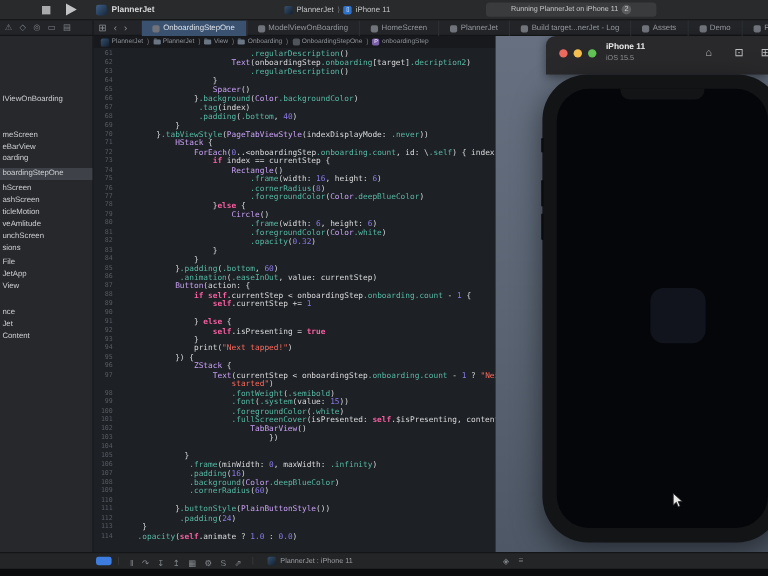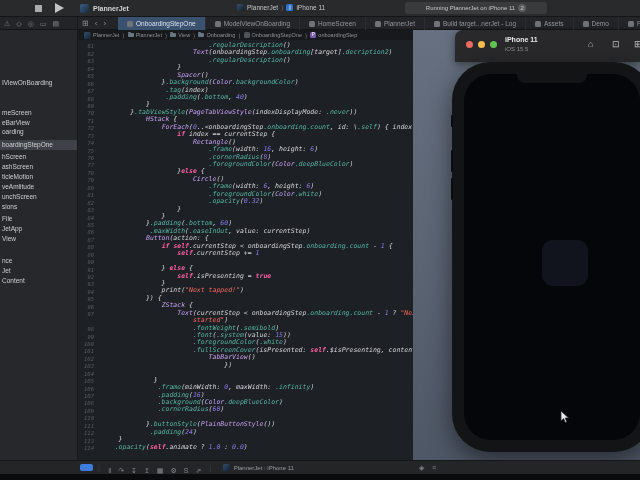--- a/index.html
+++ b/index.html
@@ -34,21 +34,21 @@
   .fold:before{content:"";position:absolute;left:0;top:-1px;width:3px;height:1px;background:#6a7683;border-radius:1px 1px 0 0;}
   .pbadge{width:6px;height:6px;border-radius:1.5px;background:#7a5ea8;color:#fff;font-size:4.5px;line-height:6px;text-align:center;display:inline-block;}
   .sficon{width:6px;height:6px;border-radius:1.5px;background:#4f545b;display:inline-block;}
   
   #sidebar{position:absolute;left:0;top:30px;width:78px;height:430px;background:#26282c;border-right:1px solid #17181a;box-sizing:border-box;overflow:hidden;}
   .sb-item{position:absolute;left:0;width:78px;height:10px;font-size:6.5px;color:#ced0d3;line-height:10px;padding-left:2px;box-sizing:border-box;white-space:nowrap;}
   .sb-item.sel{background:#3e4248;}
   
   #editor{position:absolute;left:78px;top:40px;width:335px;height:420px;background:#1d2025;overflow:hidden;}
   #code{position:absolute;left:0;top:2px;width:100%;}
-  .crow{display:flex;height:7.45px;align-items:flex-end;font-style:italic;}
+  .crow{display:flex;height:7.45px;align-items:flex-start;}
   .ln{flex:0 0 16px;text-align:right;padding-right:5px;font-family:"DejaVu Sans Mono",monospace;font-size:5.5px;color:#575c63;}
   .cl{margin:0;font-family:"DejaVu Sans Mono",monospace;font-size:6.5px;line-height:7.45px;white-space:pre;color:#d8d9da;}
   .tok-p{color:#d8d9da}.tok-k{color:#fc5fa3;font-weight:bold}.tok-t{color:#c9a1f5}
   .tok-m{color:#57b9a5}.tok-n{color:#8b7ae8}.tok-s{color:#fc6a5d}
   
   #desktop{position:absolute;left:413px;top:30px;width:227px;height:432px;background:linear-gradient(180deg,#667080 0%,#5a6473 55%,#4d5765 100%);}
   #simtitle{position:absolute;left:455px;top:30px;width:185px;height:32px;background:#29292b;border-radius:8px 0 0 0;box-shadow:0 2px 8px rgba(0,0,0,.45);}
   .light{position:absolute;top:41px;width:7px;height:7px;border-radius:50%;}
   #lt-r{left:466px;background:#ec6a5e}#lt-y{left:478px;background:#f5bf4f}#lt-g{left:490px;background:#61c454}
   #sim-name{position:absolute;left:505px;top:36px;font-size:7px;font-weight:bold;color:#e9e9ea;}
@@ -292,21 +292,21 @@
         <div class="crow">
           <span class="ln">84</span>
           <pre class="cl"><span class="tok-p">                }</span></pre>
         </div>
         <div class="crow">
           <span class="ln">85</span>
           <pre class="cl"><span class="tok-p">            }</span><span class="tok-m">.padding</span><span class="tok-p">(</span><span class="tok-m">.bottom</span><span class="tok-p">, </span><span class="tok-n">60</span><span class="tok-p">)</span></pre>
         </div>
         <div class="crow">
           <span class="ln">86</span>
-          <pre class="cl"><span class="tok-p">             </span><span class="tok-m">.maxWidth</span><span class="tok-p">(</span><span class="tok-m">.easeInOut</span><span class="tok-p">, value: currentStep)</span></pre>
+          <pre class="cl"><span class="tok-p">             </span><span class="tok-m">.animation</span><span class="tok-p">(</span><span class="tok-m">.easeInOut</span><span class="tok-p">, value: currentStep)</span></pre>
         </div>
         <div class="crow">
           <span class="ln">87</span>
           <pre class="cl"><span class="tok-p">            </span><span class="tok-t">Button</span><span class="tok-p">(action: {</span></pre>
         </div>
         <div class="crow">
           <span class="ln">88</span>
           <pre class="cl"><span class="tok-p">                </span><span class="tok-k">if</span><span class="tok-p"> </span><span class="tok-k">self</span><span class="tok-p">.currentStep &lt; onboardingStep</span><span class="tok-m">.onboarding</span><span class="tok-m">.count</span><span class="tok-p"> - </span><span class="tok-n">1</span><span class="tok-p"> {</span></pre>
         </div>
         <div class="crow">

